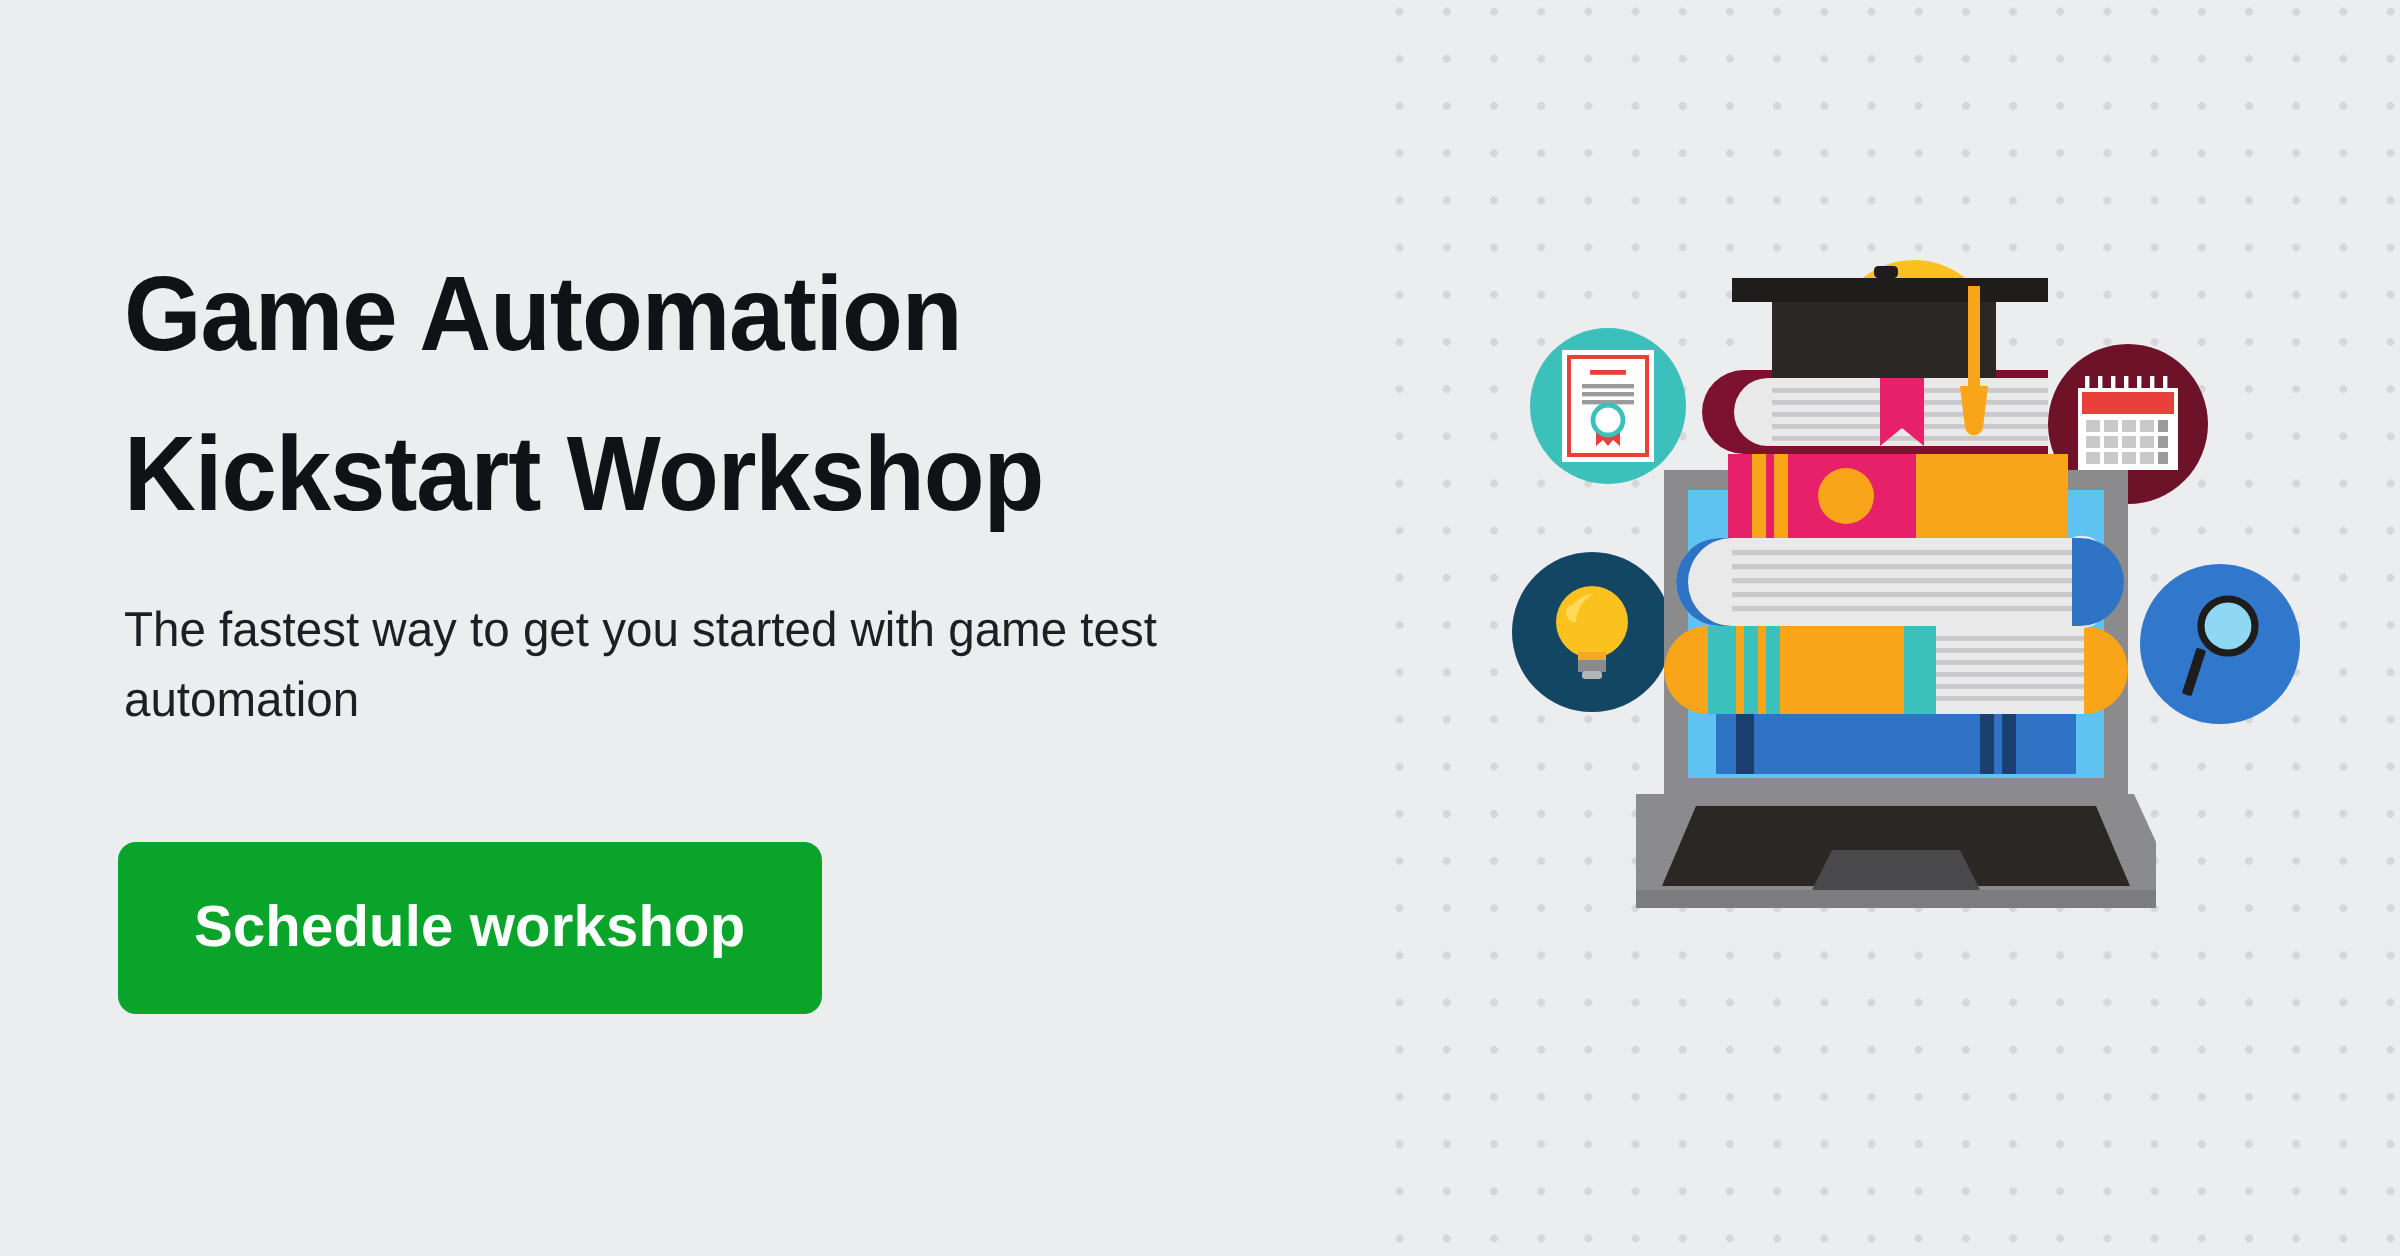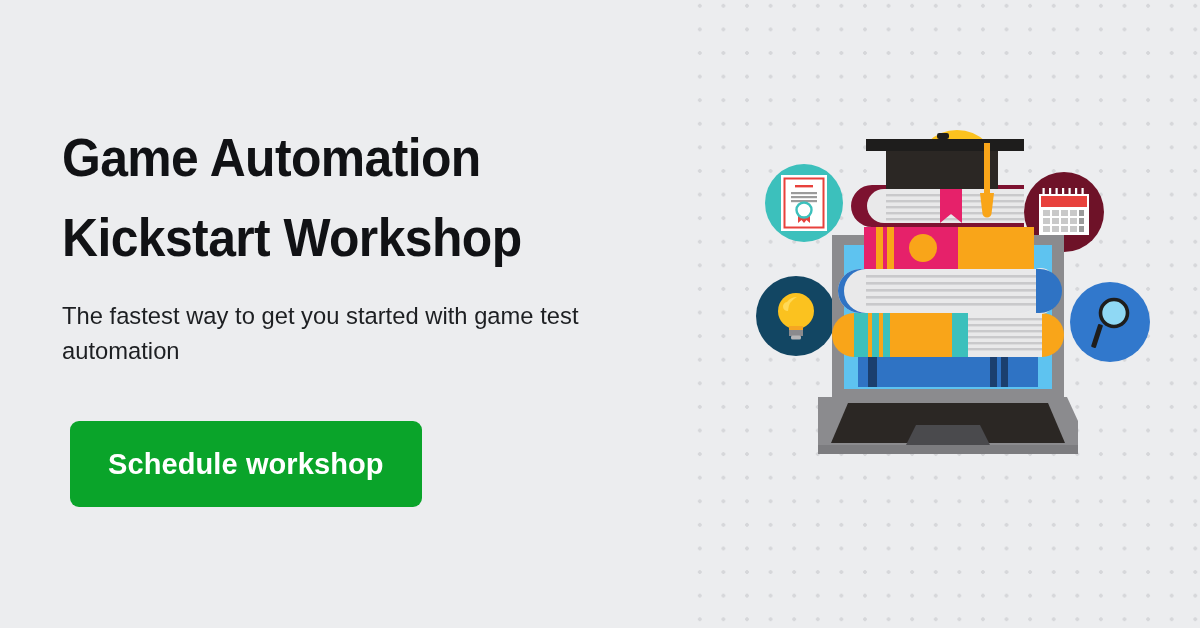--- a/index.html
+++ b/index.html
@@ -62,21 +62,21 @@
     line-height: 35px;
     color: #1d1f22;
     font-weight: normal;
     width: 625px;
     transform: scaleX(0.97);
     transform-origin: left top;
   }
 
   #cta-button {
     position: absolute;
-    left: 70px;
+    left: 59px;
     top: 421px;
     display: inline-flex;
     align-items: center;
     justify-content: center;
     height: 86px;
     padding: 0 38px;
     background: #0aa42a;
     color: #ffffff;
     font-size: 29px;
     font-weight: bold;

